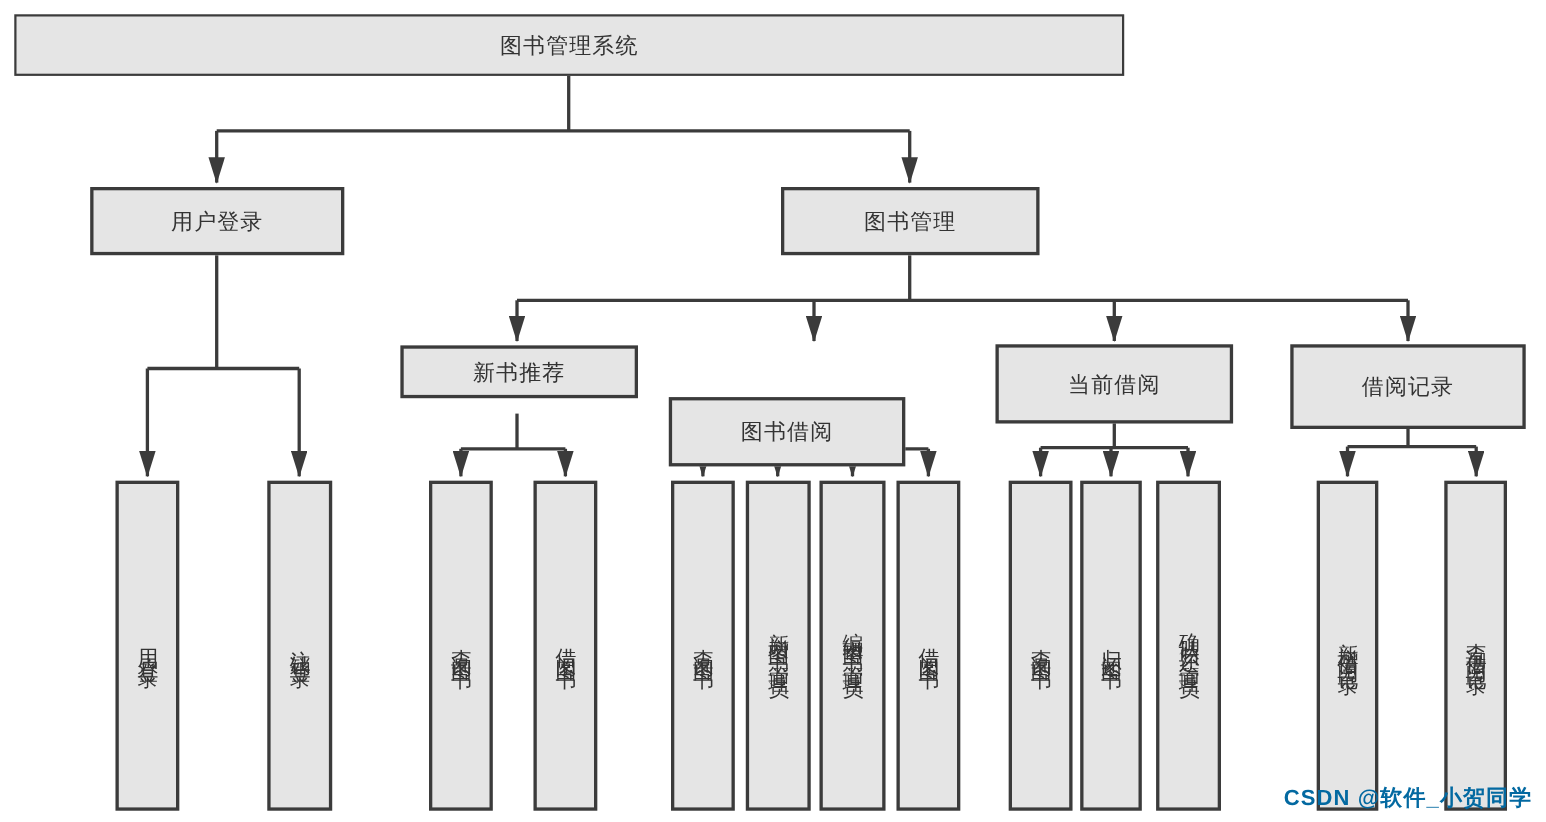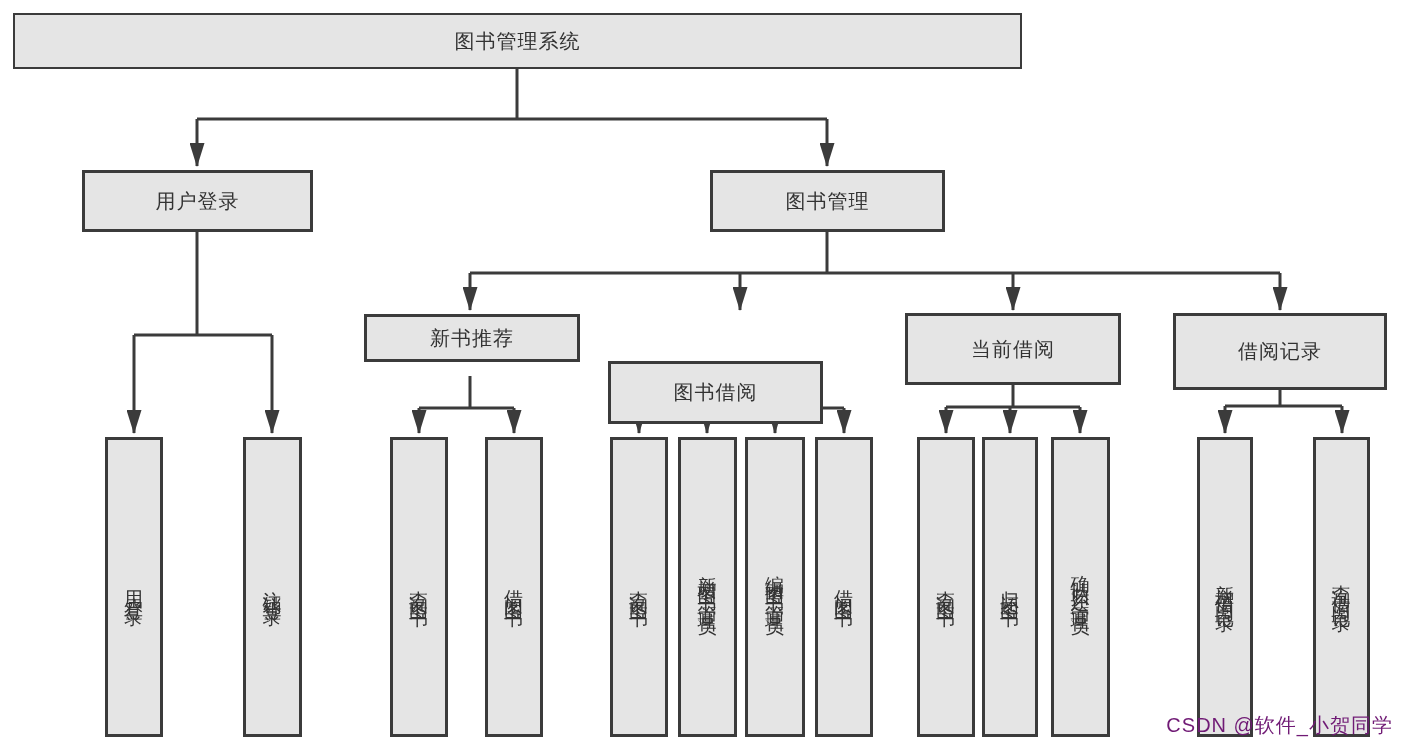--- a/index.html
+++ b/index.html
@@ -32,23 +32,24 @@
     letter-spacing:6px;
     line-height:1;
     padding:4px 0;
   }
   .watermark{
     position:absolute;
     right:12px;
     bottom:8px;
     font-size:20px;
     letter-spacing:1px;
-    color:#701a75;
+    color:#0369a1;
     z-index:5;
     white-space:nowrap;
+    font-weight:bold;
   }
 </style>
 </head>
 <body>
 
 <div class="stage">
 
   <svg class="connectors" viewBox="0 0 1405 747" xmlns="http://www.w3.org/2000/svg" aria-hidden="true">
     <defs>
       <marker id="arrow" viewBox="0 0 24 15" refX="23" refY="7.5" markerWidth="24" markerHeight="15" markerUnits="userSpaceOnUse" orient="auto">

